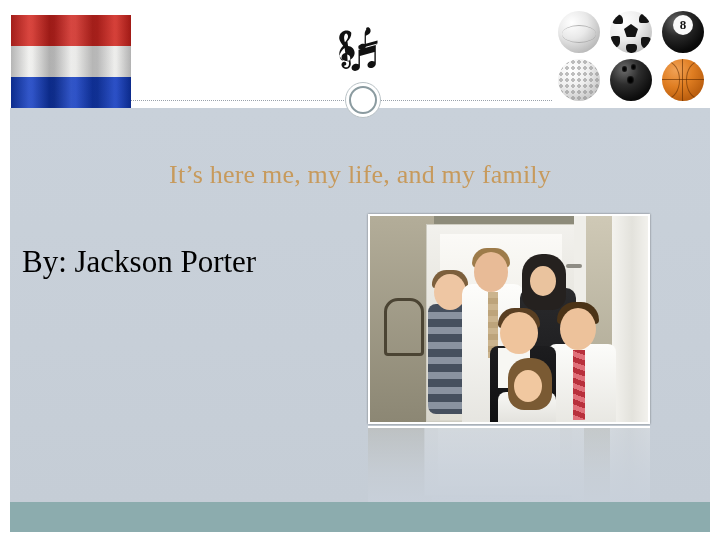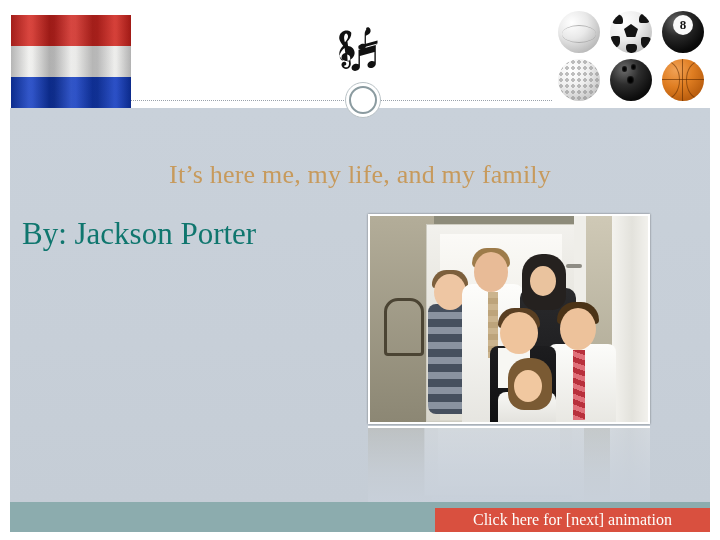--- a/index.html
+++ b/index.html
@@ -183,24 +183,24 @@
     font-size: 26px;
     color: #c79a5c;
     letter-spacing: .2px;
     white-space: nowrap;
   }
 
   
   .author {
     position: absolute;
     left: 22px;
-    top: 216px;
+    top: 244px;
     font-family: "Liberation Serif", serif;
     font-size: 31px;
-    color: #0f766e;
+    color: #000000;
   }
 
   
   .photo-wrap {
     position: absolute;
     left: 368px;
     top: 214px;
     width: 282px;
     height: 210px;
   }
@@ -428,15 +428,14 @@
       <span class="ph ph-jamb"></span>
       <span class="ph ph-wallR"></span>
       <span class="ph ph-curtain"></span>
 
     </div>
     <div class="reflection-fade"></div>
   </div>
 
   <div class="footer-band"></div>
 
-  <div class="next-btn">Click here for [next] animation</div>
 
 </div>
 
 </body></html>

